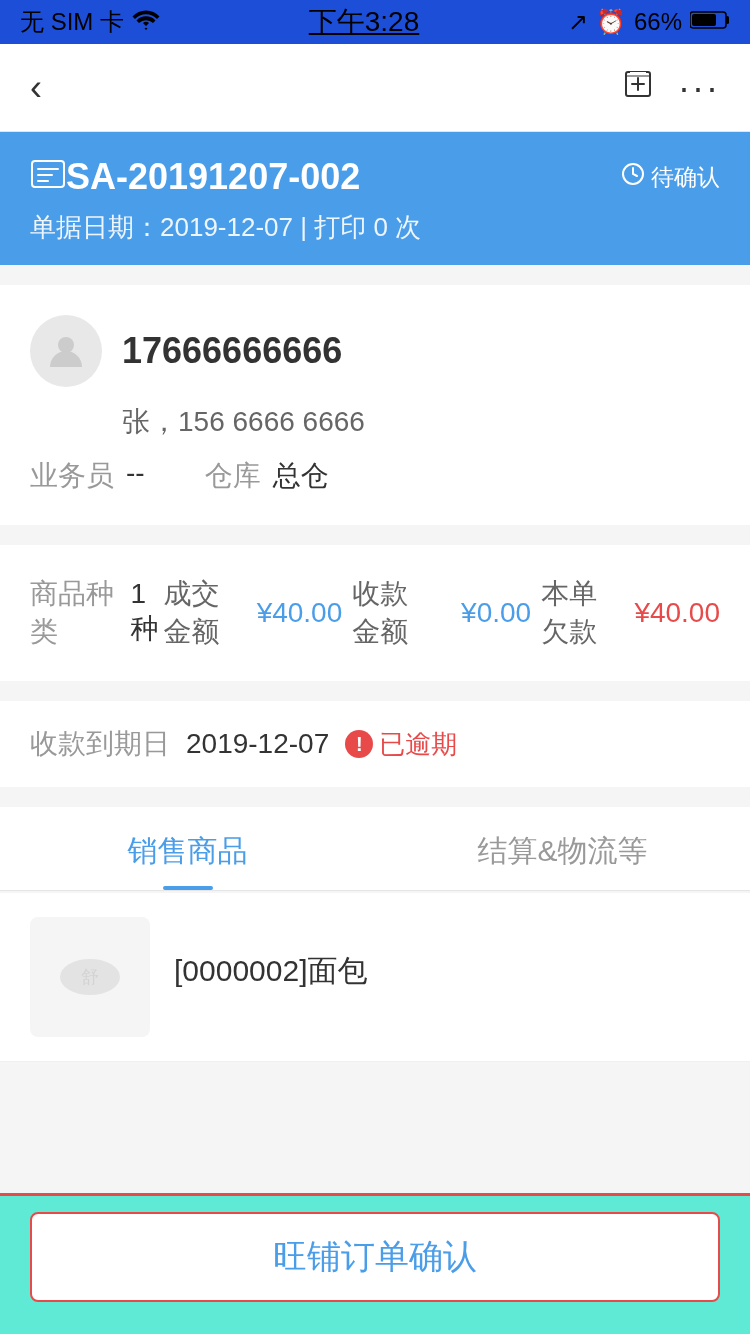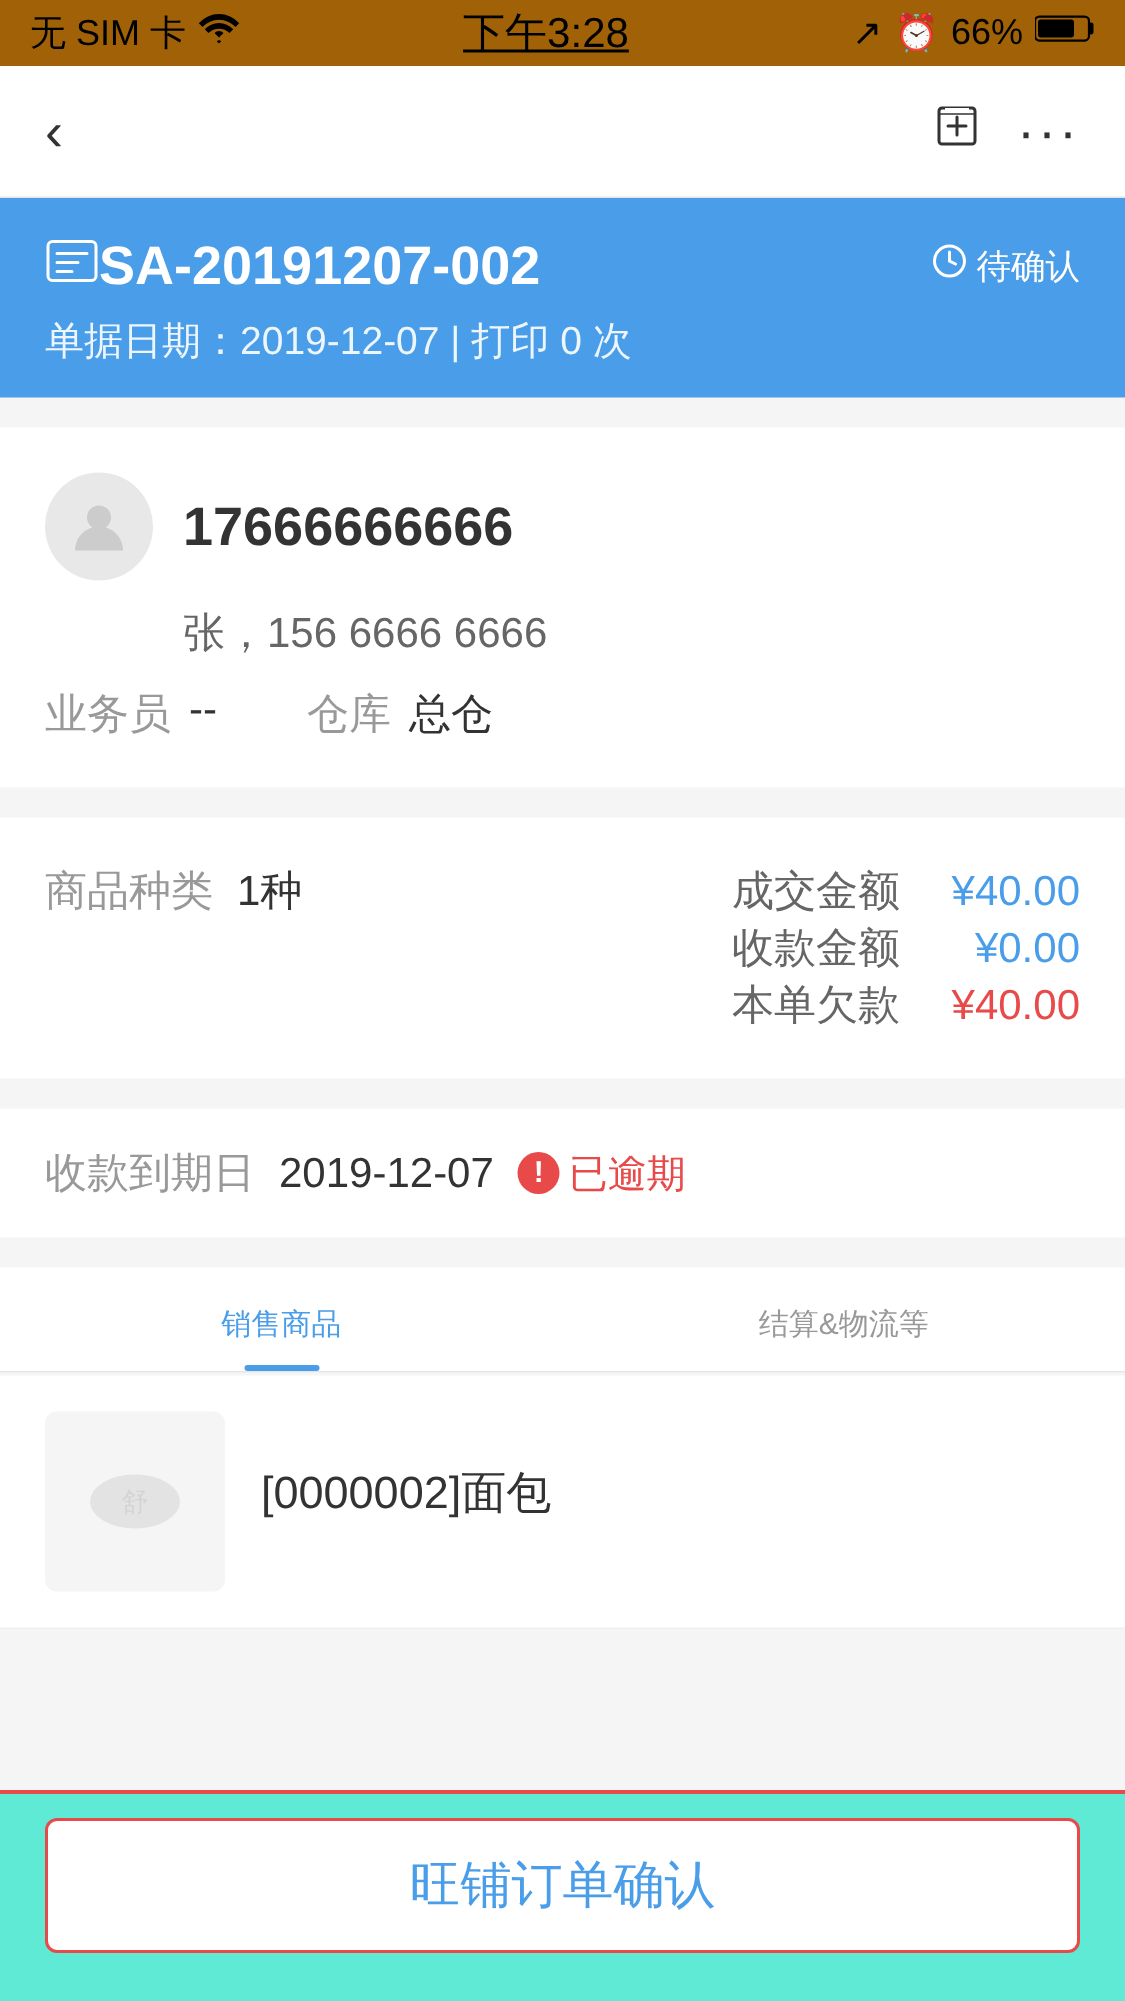--- a/index.html
+++ b/index.html
@@ -9,21 +9,21 @@
       min-height: 1334px;
       font-family: -apple-system, "PingFang SC", "Helvetica Neue", sans-serif;
       background: #f5f5f5;
       font-size: 28px;
       color: #333;
     }
 
     
     .status-bar {
       height: 44px;
-      background: #a16207;
+      background: #1d4ed8;
       display: flex;
       align-items: center;
       justify-content: space-between;
       padding: 0 20px;
       font-size: 24px;
       color: #000;
     }
     .status-left { display: flex; align-items: center; gap: 8px; }
     .status-center { font-size: 28px; font-weight: 500; text-decoration: underline; }
     .status-right { display: flex; align-items: center; gap: 8px; font-size: 24px; }
@@ -151,21 +151,22 @@
       font-size: 28px;
       color: #666;
       display: flex;
       gap: 16px;
       align-items: center;
     }
     .product-types-label { color: #999; }
     .product-types-value { color: #333; }
     .amounts-right {
       display: flex;
-      flex-direction: column;
+      flex-direction: row;
+      gap: 10px;
       align-items: flex-end;
     }
     .amount-row {
       display: flex;
       gap: 20px;
       align-items: center;
       font-size: 28px;
     }
     .amount-label { color: #666; }
     .amount-value { color: #4a9de8; font-weight: 500; min-width: 100px; text-align: right; }
@@ -208,21 +209,21 @@
     .tabs-container {
       background: #fff;
       margin-top: 20px;
       border-bottom: 1px solid #e5e5e5;
       display: flex;
     }
     .tab-item {
       flex: 1;
       text-align: center;
       padding: 24px 0 18px;
-      font-size: 20px;
+      font-size: 30px;
       color: #999;
       cursor: pointer;
       position: relative;
     }
     .tab-item.active {
       color: #4a9de8;
     }
     .tab-item.active::after {
       content: '';
       position: absolute;

